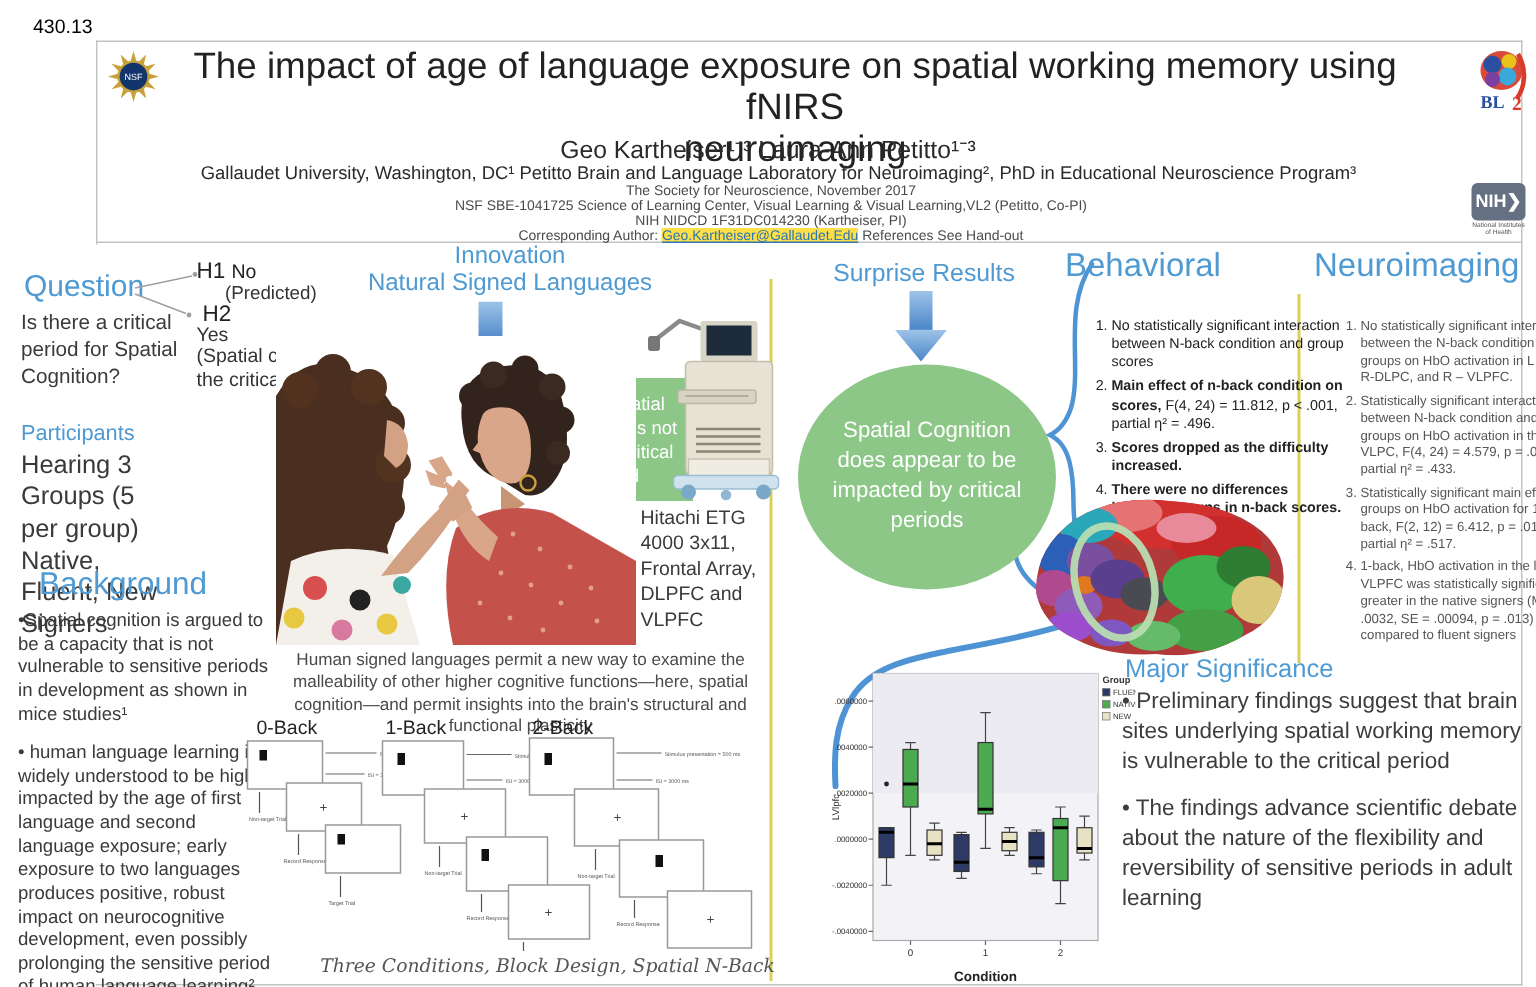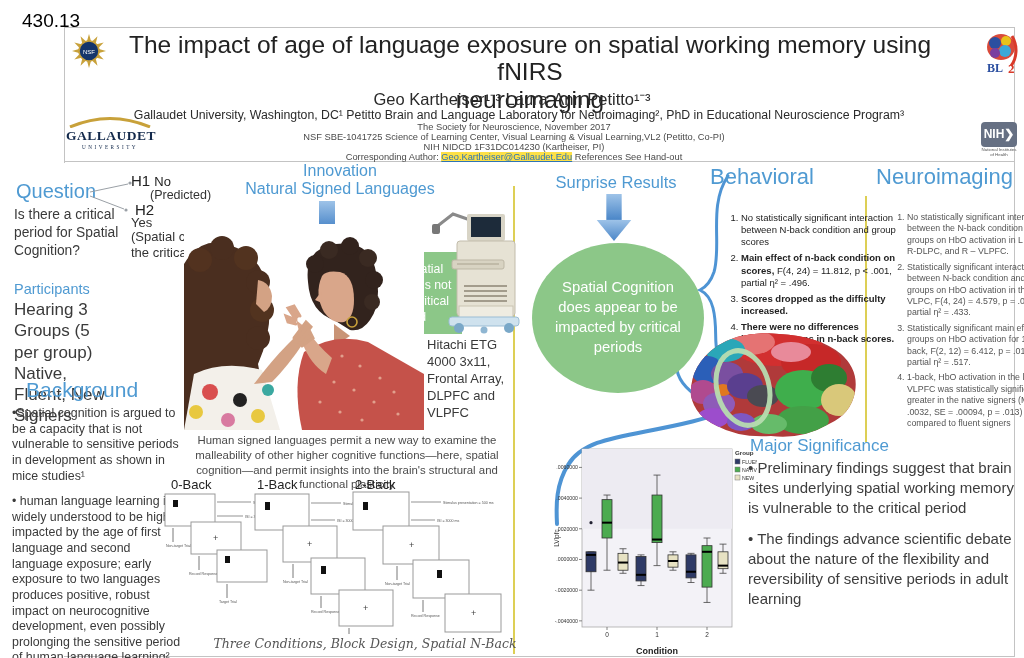--- a/index.html
+++ b/index.html
@@ -2,21 +2,21 @@
 <html><head>
 <meta charset="utf-8">
 <style>
   html,body{margin:0;padding:0;background:#fff;}
   #canvas{position:relative;width:1024px;height:658px;background:#fff;overflow:hidden;
           font-family:"Liberation Sans",sans-serif;color:#333;}
   .abs{position:absolute;}
   .blue-h{color:#4f9ad2;}
   .frame-line{position:absolute;background:#c3c3c3;}
   
-  .poster-num{left:22px;top:10px;font-size:19px;color:#000;}
+  .poster-num{left:22px;top:10px;font-size:13px;color:#000;}
   .title{left:100px;top:31px;width:860px;text-align:center;font-size:24.5px;color:#222;line-height:1.12;}
   .authors{left:100px;top:87px;width:824px;text-align:center;font-size:16.5px;color:#2a2a2a;}
   .affil{left:84px;top:108px;width:870px;text-align:center;font-size:12.3px;color:#2a2a2a;}
   .hsmall{left:184px;width:660px;text-align:center;font-size:9.3px;color:#4a4a4a;}
   .email{color:#2e74b5;text-decoration:underline;background:#fde047;}
   .gallaudet{left:66px;top:116px;width:88px;text-align:center;color:#13294b;font-family:"Liberation Serif",serif;}
   .gallaudet .g1{font-size:13.5px;font-weight:bold;letter-spacing:.5px;}
   .gallaudet .g2{font-size:5.2px;letter-spacing:2.5px;}
   .nihbox{left:981px;top:122px;width:36px;text-align:center;}
   .nihmark{display:inline-block;width:36px;height:25px;background:#667083;border-radius:4px;color:#fff;
@@ -127,27 +127,20 @@
 
   <div class="abs authors">Geo Kartheiser¹⁻³   Laura-Ann Petitto¹⁻³</div>
   <div class="abs affil">Gallaudet University, Washington, DC¹  Petitto Brain and Language Laboratory for Neuroimaging², PhD in Educational Neuroscience Program³</div>
   <div class="abs hsmall" style="top:122px;">The Society for Neuroscience, November 2017</div>
   <div class="abs hsmall" style="top:132px;">NSF SBE-1041725 Science of Learning Center, Visual Learning &amp; Visual Learning,VL2 (Petitto, Co-PI)</div>
   <div class="abs hsmall" style="top:142px;">NIH NIDCD 1F31DC014230 (Kartheiser, PI)</div>
   <div class="abs hsmall" style="top:152px;">
     <span>Corresponding Author: </span><span class="email">Geo.Kartheiser@Gallaudet.Edu</span><span> References See Hand-out</span>
   </div>
 
-  <div class="abs gallaudet">
-    <svg width="88" height="12" viewBox="0 0 88 12">
-      <path d="M 4 11 Q 44 -6 84 11" fill="none" stroke="#c8a13a" stroke-width="3"></path>
-    </svg>
-    <div class="g1">GALLAUDET</div>
-    <div class="g2">UNIVERSITY</div>
-  </div>
 
   <div class="abs nihbox">
     <div class="nihmark"><span>NIH</span>❯</div>
     <div class="nihcap">National Institutes of Health</div>
   </div>
 
   <div class="abs q-head blue-h">Question</div>
   <div class="abs q-body">Is there a critical period for Spatial Cognition?</div>
 
   <svg class="abs" style="left:88px;top:176px;" width="52" height="44">

